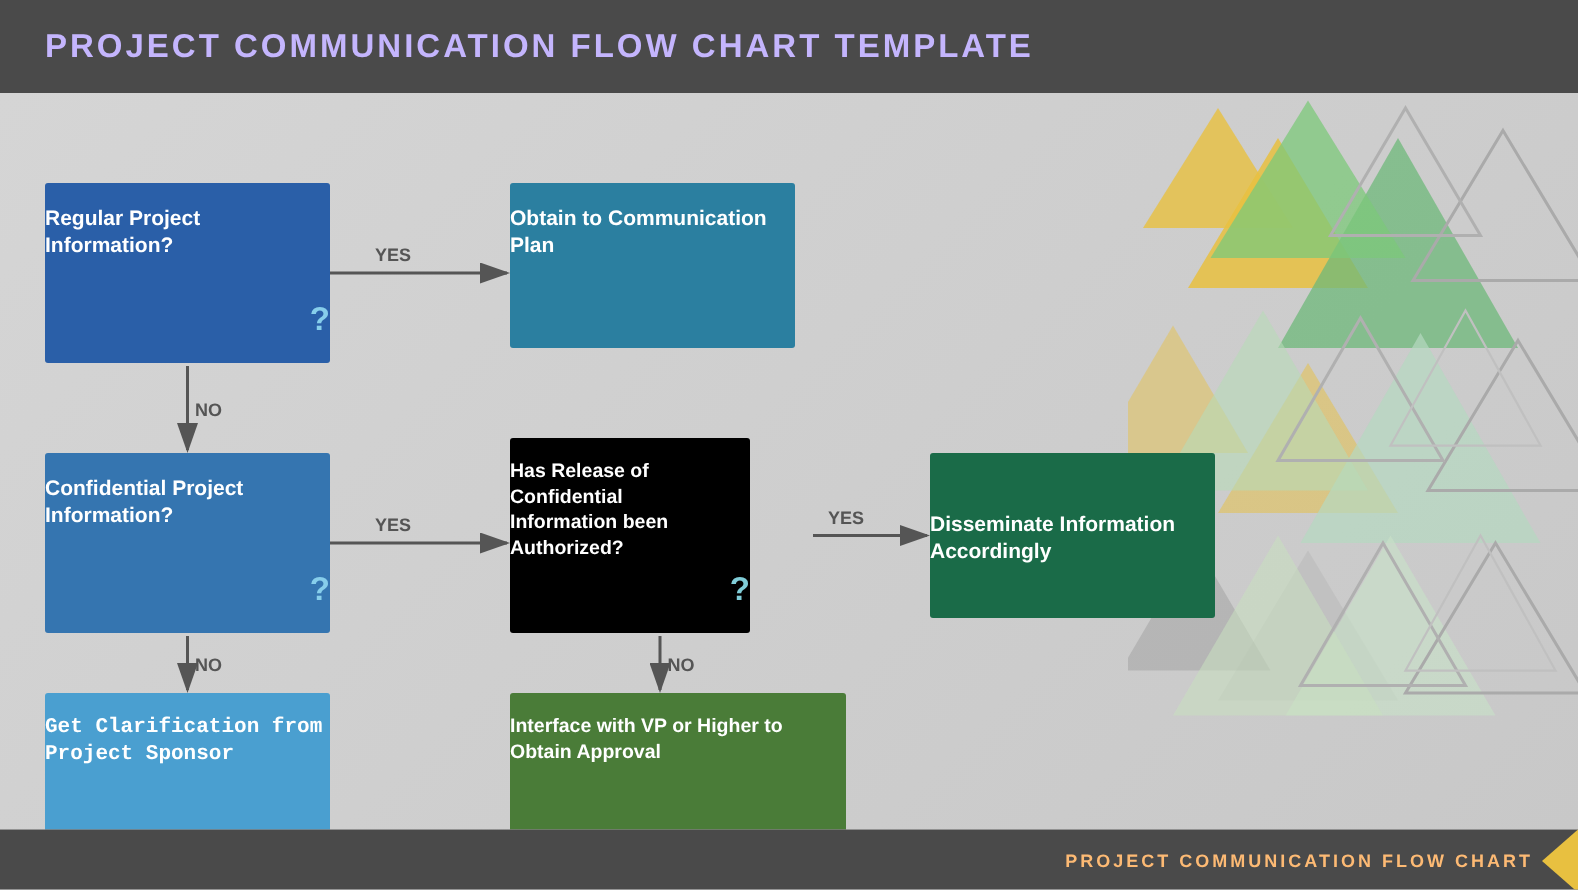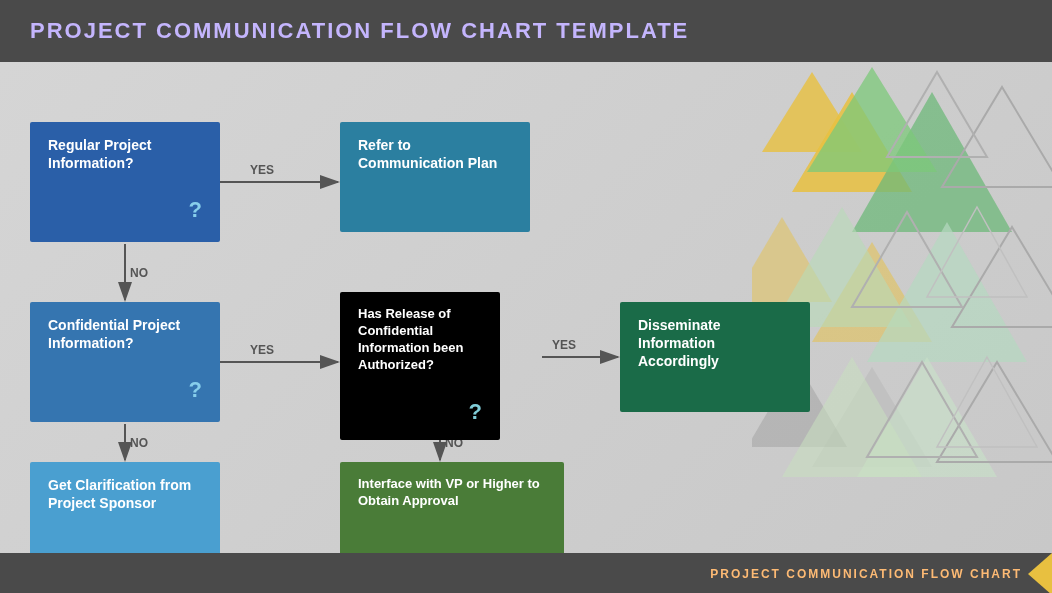--- a/index.html
+++ b/index.html
@@ -70,29 +70,28 @@
       right: 0;
       top: 0;
       width: 300px;
       height: 100%;
     }
 
     
     .box {
       position: absolute;
       border-radius: 2px;
-      padding: 14px 18px;
+      padding: 14px 0;
       color: white;
       font-weight: 700;
       font-size: 14px;
       line-height: 1.3;
       display: flex;
       align-items: flex-start;
-      flex-direction: column;
-      gap: 20px;
+      flex-direction: row;
     }
 
     .box-blue-dark {
       background: #2a5fa8;
     }
     .box-blue-mid {
       background: #3178b5;
     }
     .box-teal {
       background: #2a7d8c;
@@ -204,39 +203,39 @@
     <line x1="440" y1="362" x2="440" y2="398" stroke="#555" stroke-width="2" marker-end="url(#arrowhead)"></line>
     <text x="445" y="385" font-size="12" font-weight="600" fill="#555">NO</text>
   </svg>
 
   <div class="box box-blue-dark" style="left:30px;top:60px;width:190px;min-height:120px;position:absolute;">
     <span style="font-size:14px;font-weight:700;">Regular Project Information?</span>
     <span class="question-mark">?</span>
   </div>
 
   <div class="box box-teal" style="left:340px;top:60px;width:190px;min-height:110px;position:absolute;background:#2b7fa0;">
-    <span style="font-size:14px;font-weight:700;">Refer to Communication Plan</span>
+    <span style="font-size:14px;font-weight:700;">Obtain to Communication Plan</span>
   </div>
 
   <div class="box box-blue-mid" style="left:30px;top:240px;width:190px;min-height:120px;position:absolute;background:#3575b0;">
     <span style="font-size:14px;font-weight:700;">Confidential Project Information?</span>
     <span class="question-mark">?</span>
   </div>
 
   <div class="box box-teal-dark" style="left:340px;top:230px;width:160px;min-height:130px;position:absolute;background:#000000;">
     <span style="font-size:13px;font-weight:700;">Has Release of Confidential Information been Authorized?</span>
     <span class="question-mark" style="color:#80cdd8;">?</span>
   </div>
 
   <div class="box box-green-dark" style="left:620px;top:240px;width:190px;min-height:110px;position:absolute;background:#1a6b48;">
-    <span style="font-size:14px;font-weight:700;">Disseminate Information Accordingly</span>
+    <span style="font-size:14px;font-weight:700;margin-top:24px;">Disseminate Information Accordingly</span>
   </div>
 
   <div class="box box-blue-light" style="left:30px;top:400px;width:190px;min-height:110px;position:absolute;background:#4a9fd0;">
-    <span style="font-size:14px;font-weight:700;">Get Clarification from Project Sponsor</span>
+    <span style="font-size:14px;font-weight:700;font-family:Liberation Mono, monospace;">Get Clarification from Project Sponsor</span>
   </div>
 
   <div class="box box-green-mid" style="left:340px;top:400px;width:224px;min-height:110px;position:absolute;background:#4a7c38;">
     <span style="font-size:13px;font-weight:700;">Interface with VP or Higher to Obtain Approval</span>
   </div>
 
 </div>
 
 <div class="footer">
   <span class="footer-text">PROJECT COMMUNICATION FLOW CHART</span>

